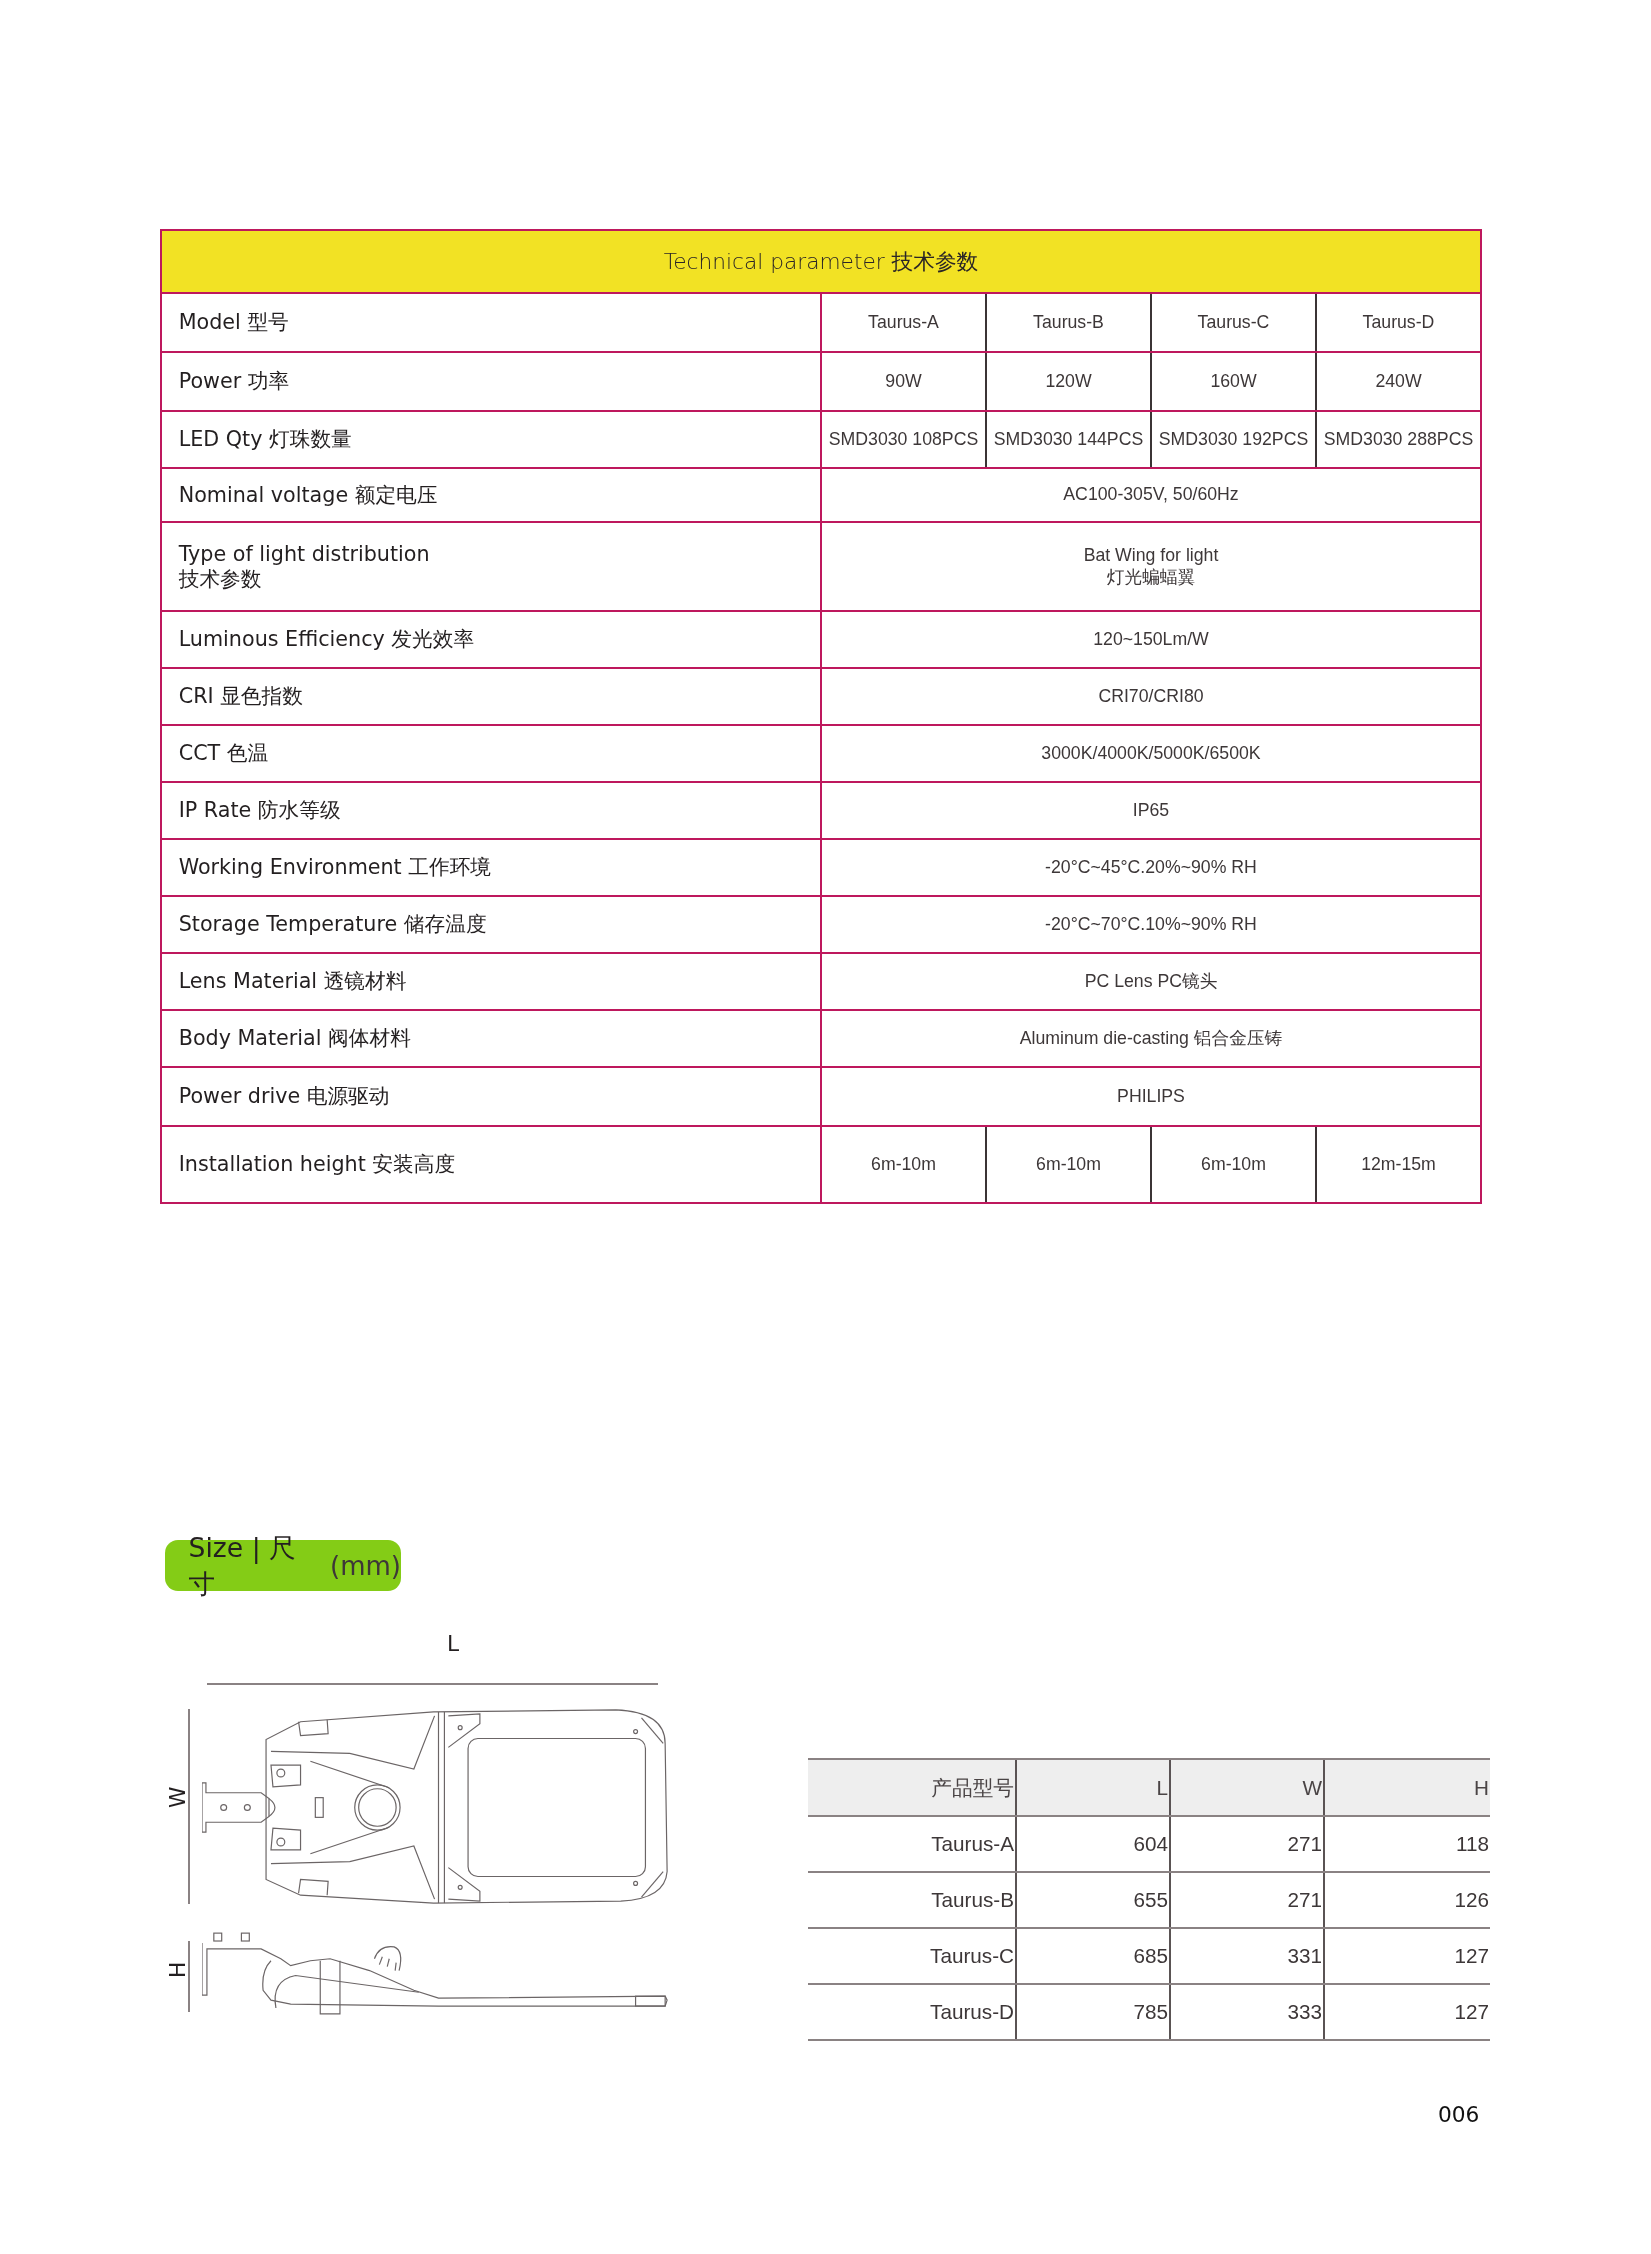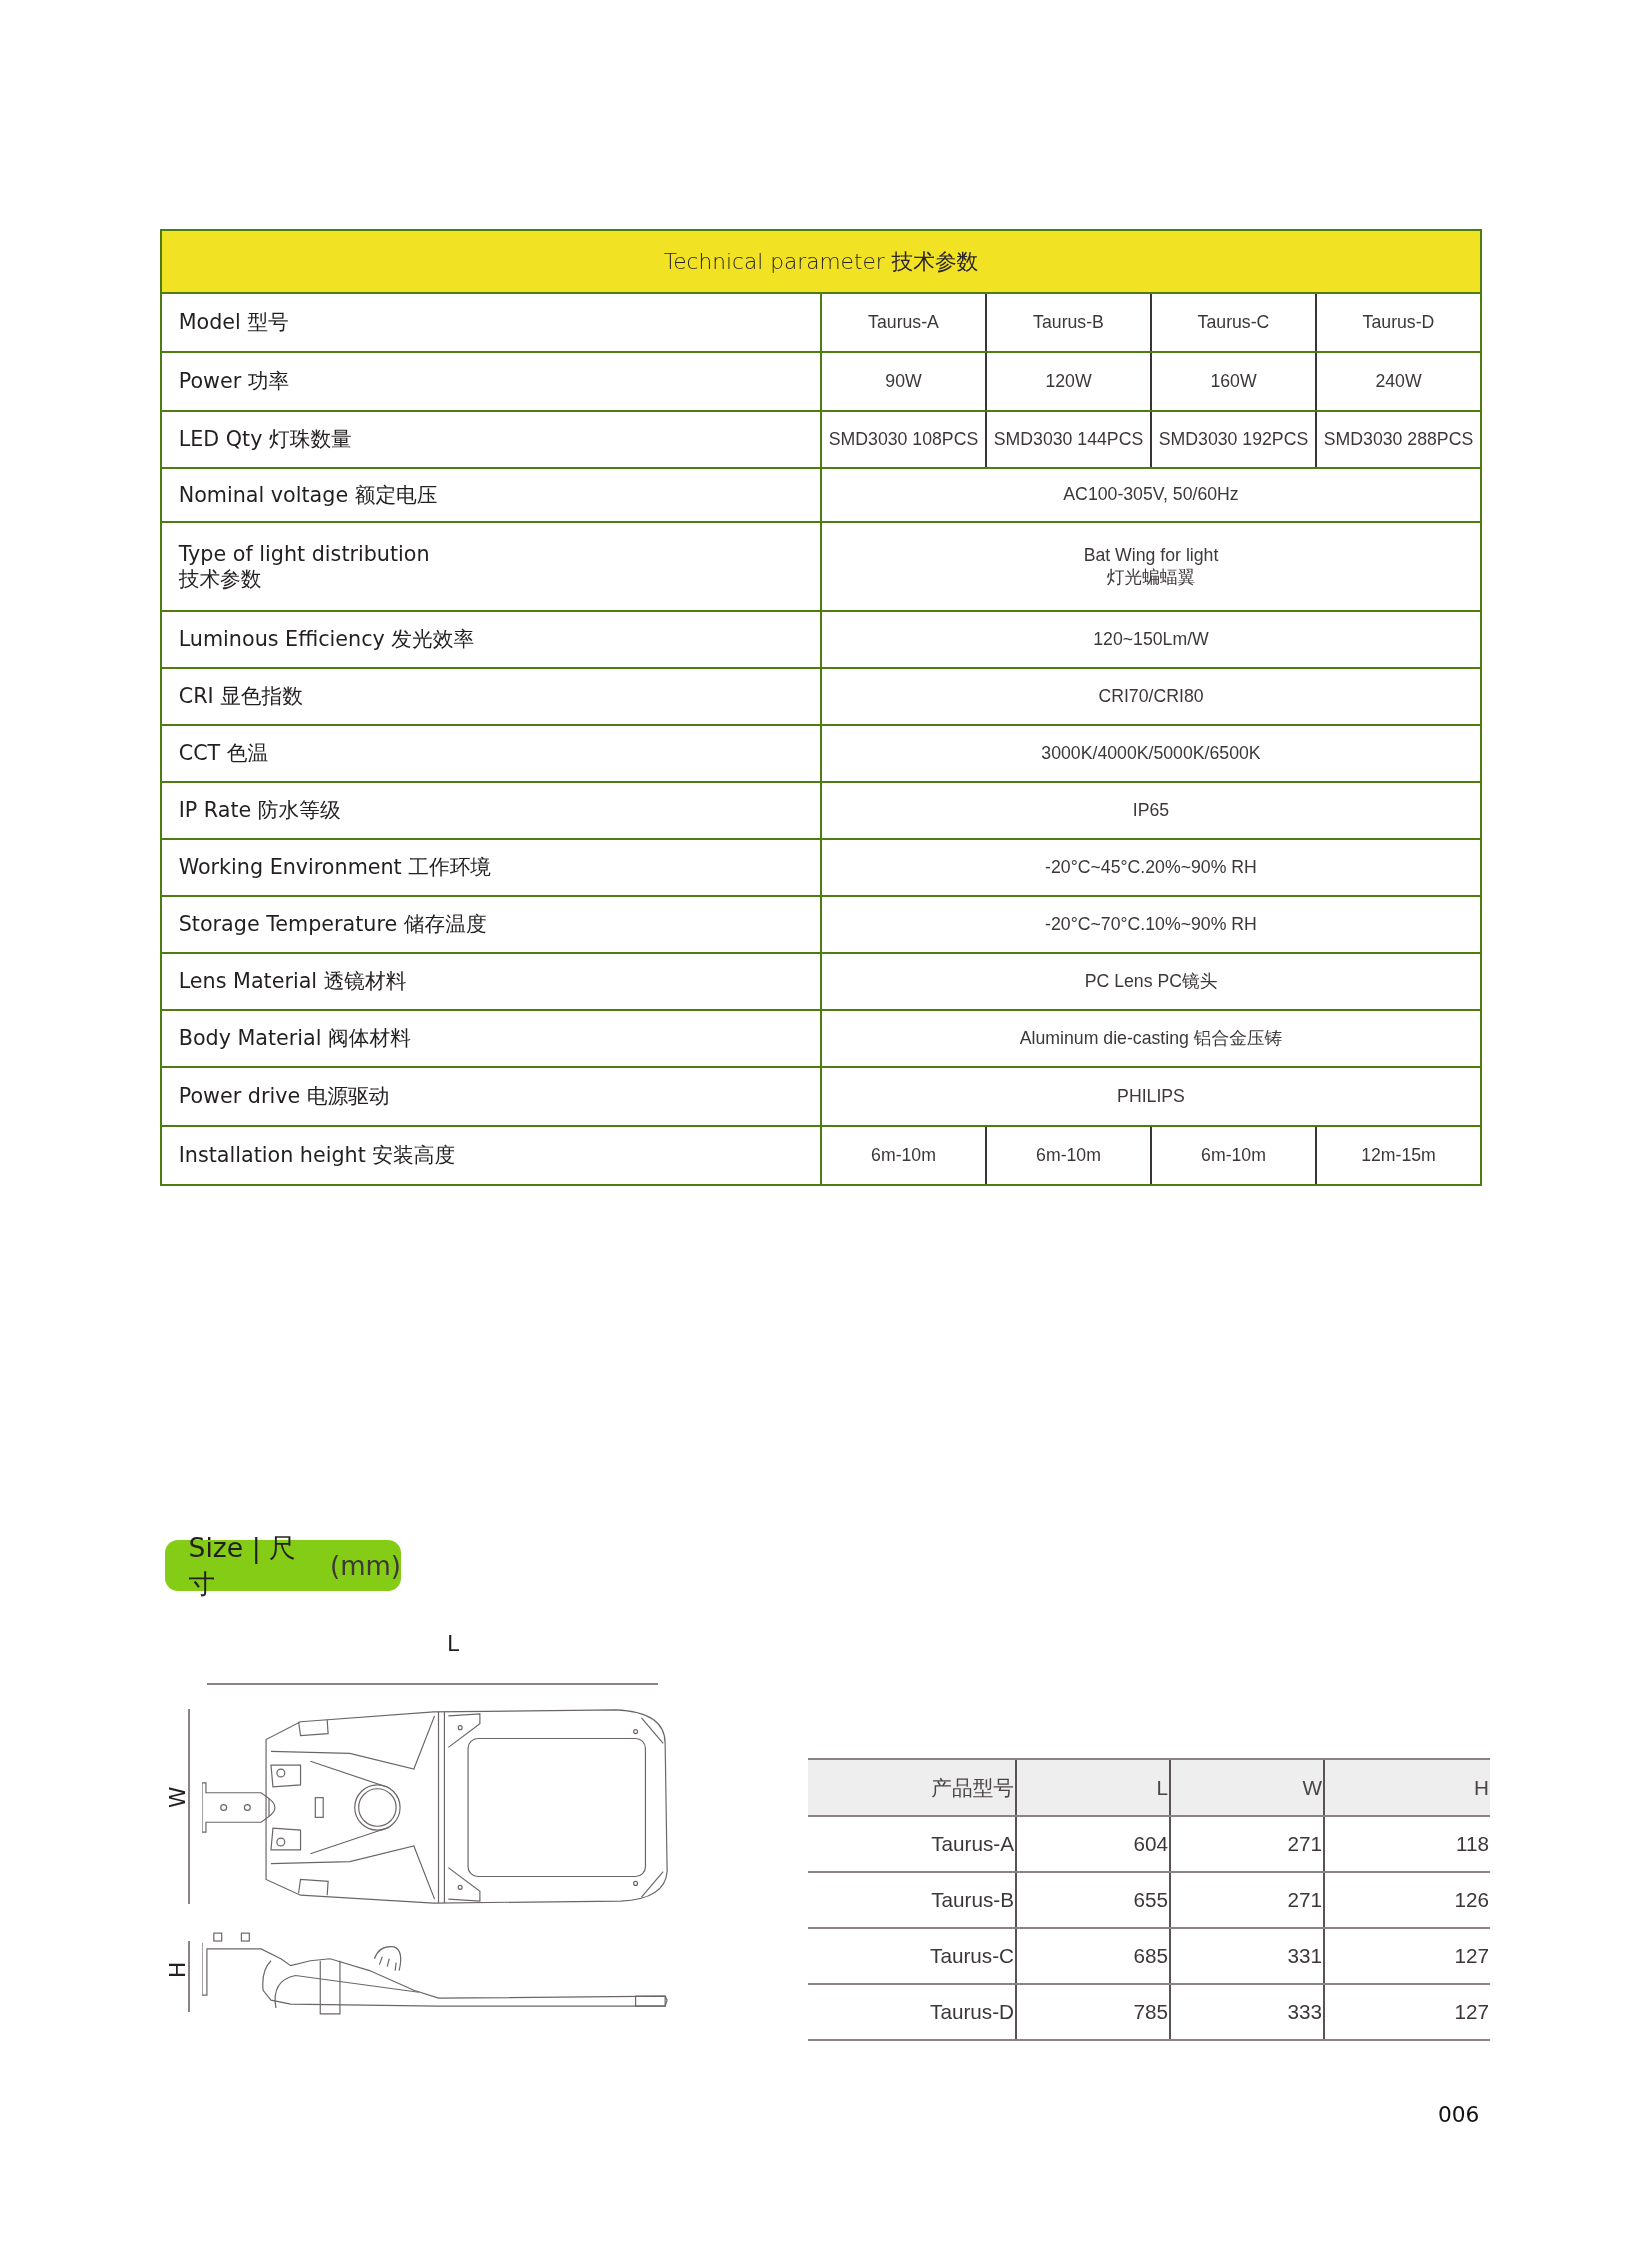--- a/index.html
+++ b/index.html
@@ -6,21 +6,21 @@
   body {
     width: 1652px; height: 2255px; position: relative; overflow: hidden;
     font-family: "DejaVu Sans", "Liberation Sans", sans-serif; color: #231f20;
   }
   
   .spec-table {
     position: absolute; left: 160px; top: 229px; width: 1322px;
     border-collapse: collapse; table-layout: fixed;
   }
   .spec-table td {
-    border: 2px solid #4d7c0f; padding: 0; vertical-align: middle;
+    border: 2px solid #be185d; padding: 0; vertical-align: middle;
   }
   .spec-title {
     background: #f2e224; height: 61px; text-align: center;
     font-size: 21.7px; color: #2a2526; font-weight: 300;
   }
   .spec-label {
     width: 396px; padding-left: 16.7px !important; font-size: 20.7px; color: #231f20;
     text-align: left; line-height: 24.6px;
   }
   .spec-value {
@@ -174,21 +174,21 @@
   </tr>
 
   <tr class="row-h1" style="height:59px">
     <td class="spec-label">Power drive 电源驱动</td>
     <td class="spec-value">PHILIPS</td>
   </tr>
 
   <tr class="row-h1">
     <td class="spec-label">Installation height 安装高度</td>
     <td>
-          <div class="sub-cells spec-value" style="height:57px">
+          <div class="sub-cells spec-value" style="height:75px">
       <div>6m-10m</div>
       <div>6m-10m</div>
       <div>6m-10m</div>
       <div>12m-15m</div>
     </div>
         </td>
   </tr>
 </tbody>
   </table>
 

